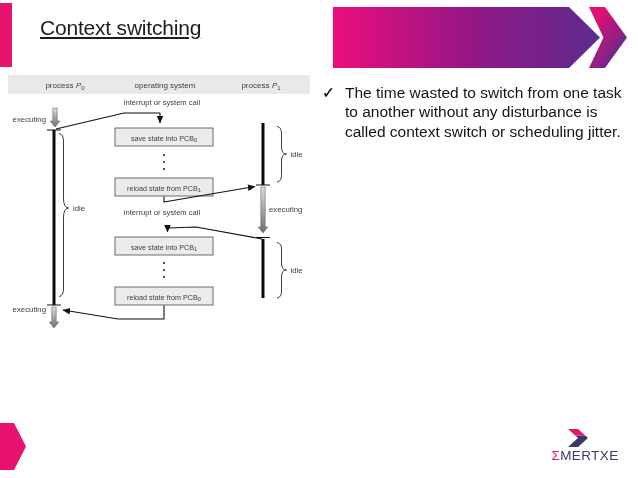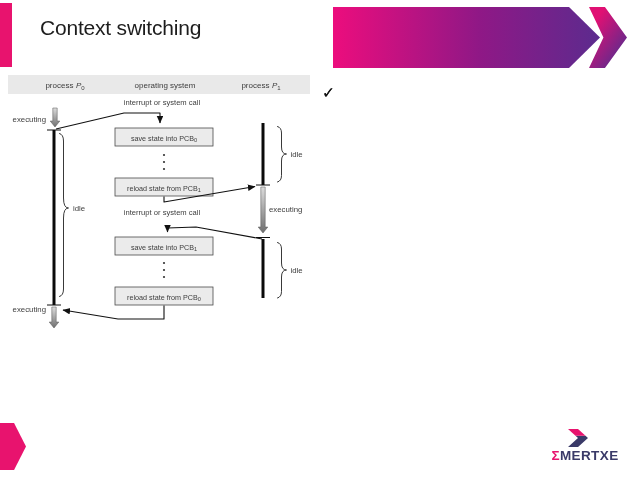--- a/index.html
+++ b/index.html
@@ -6,21 +6,21 @@
   .slide{
     position:relative;width:638px;height:478px;background:#ffffff;
     font-family:"Liberation Sans",sans-serif;overflow:hidden;margin:0 auto;
   }
   
   .accent-left{
     position:absolute;left:0;top:3px;width:12px;height:64px;background:#e8136e;
   }
   .slide-title{
     position:absolute;left:40px;top:16px;margin:0;
-    font-size:21px;font-weight:normal;color:#1d1d1d;letter-spacing:-0.2px;
+    font-size:21px;font-weight:normal;color:#1d1d1d;letter-spacing:-0.2px;text-decoration:underline;
   }
   .banner-chevron{
     position:absolute;left:589px;top:7px;width:38px;height:61px;
     background:linear-gradient(125deg,#e01073 20%,#5c2b8e 85%);
     clip-path:polygon(0 0,42% 0,100% 50%,42% 100%,0 100%,38% 50%);
   }
   .banner{
     position:absolute;left:333px;top:7px;width:267px;height:61px;
     background:linear-gradient(90deg,#ec0d7d 0%,#8f1886 55%,#5c2b8e 100%);
     clip-path:polygon(0 0,88.4% 0,100% 50%,88.4% 100%,0 100%);
@@ -42,21 +42,21 @@
   .bullets li{position:relative;padding-left:23px;margin:0;}
   .bullets .mark{position:absolute;left:0;top:0;}
   
   .footer-arrow{
     position:absolute;left:0;top:423px;width:26px;height:47px;background:#e8136e;
     clip-path:polygon(0 0,54% 0,100% 50%,54% 100%,0 100%);
   }
   .logo{position:absolute;left:540px;top:429px;width:90px;text-align:center;}
   .logo-icon{display:block;margin:0 auto 1px 26px;}
   .logo-text{
-    font-size:13.5px;font-weight:bold;letter-spacing:0.4px;color:#3a3a68;
+    font-size:13.5px;font-weight:normal;letter-spacing:0.4px;color:#3a3a68;
     white-space:nowrap;
   }
   .logo-text .sigma{color:#e8136e;}
 </style>
 </head>
 <body>
 
 <div class="slide">
 
   <div class="accent-left"></div>
@@ -131,20 +131,21 @@
     <path class="dg-line" d="M 262 169 L 196 157 L 167.5 158 L 167.5 162" marker-end="url(#ah)"></path>
     <path class="dg-line" d="M 164 235.5 L 164 249 L 118 249 L 63 240" marker-end="url(#ah)"></path>
   </svg>
 
   <ul class="bullets">
     <li>
       <span class="mark">✓</span>
     </li>
     <li>
       <span class="mark">✓</span>
+      <span>The time wasted to switch from one task to another without any disturbance is called context switch or scheduling jitter.</span>
     </li>
   </ul>
 
   <div class="footer-arrow"></div>
 
   <div class="logo">
     <svg class="logo-icon" width="22" height="18" viewBox="0 0 22 18">
       <path d="M9.5,6.8 L19.5,6.8 L22,9 L12,18 L2,18 L12,9 Z" fill="#3a3a68"></path>
       <path d="M2,0 L12,0 L19.5,6.8 L9.5,6.8 Z" fill="#e8136e"></path>
     </svg>

